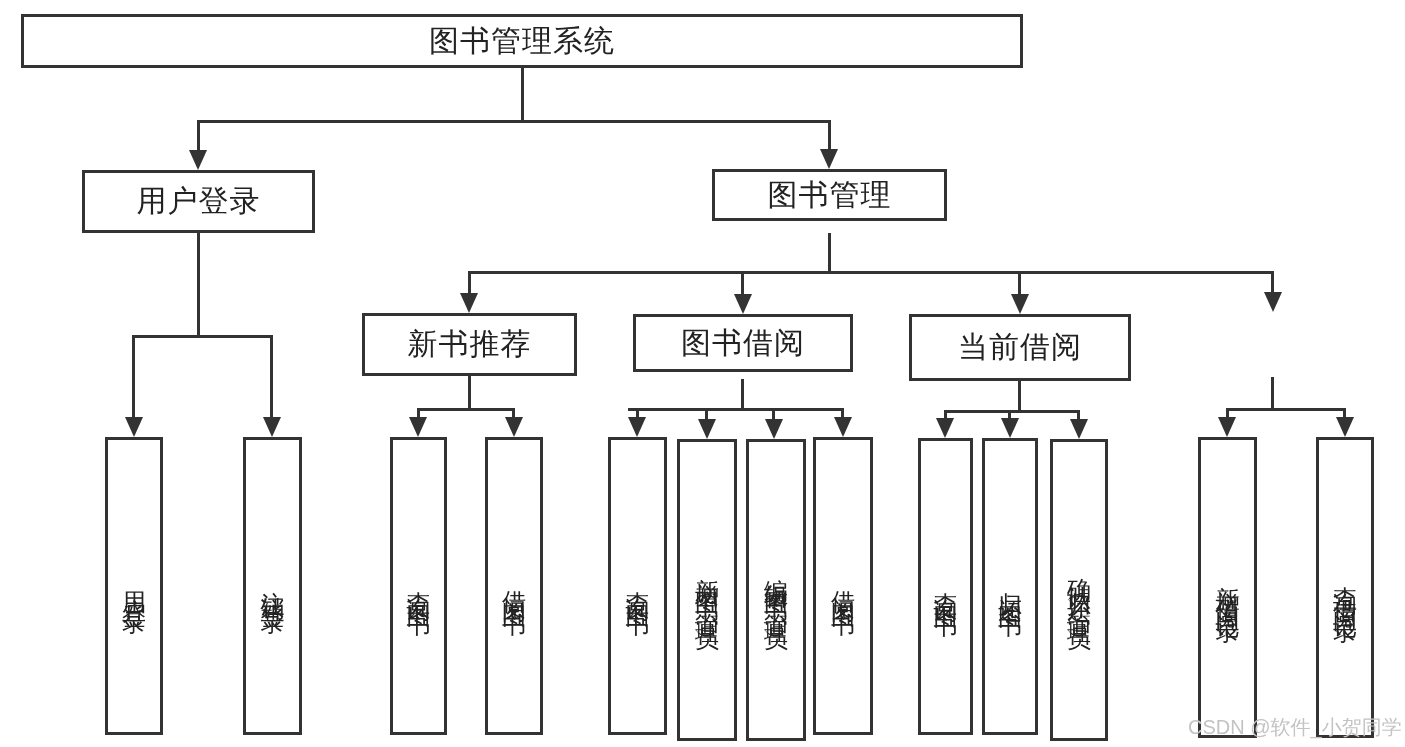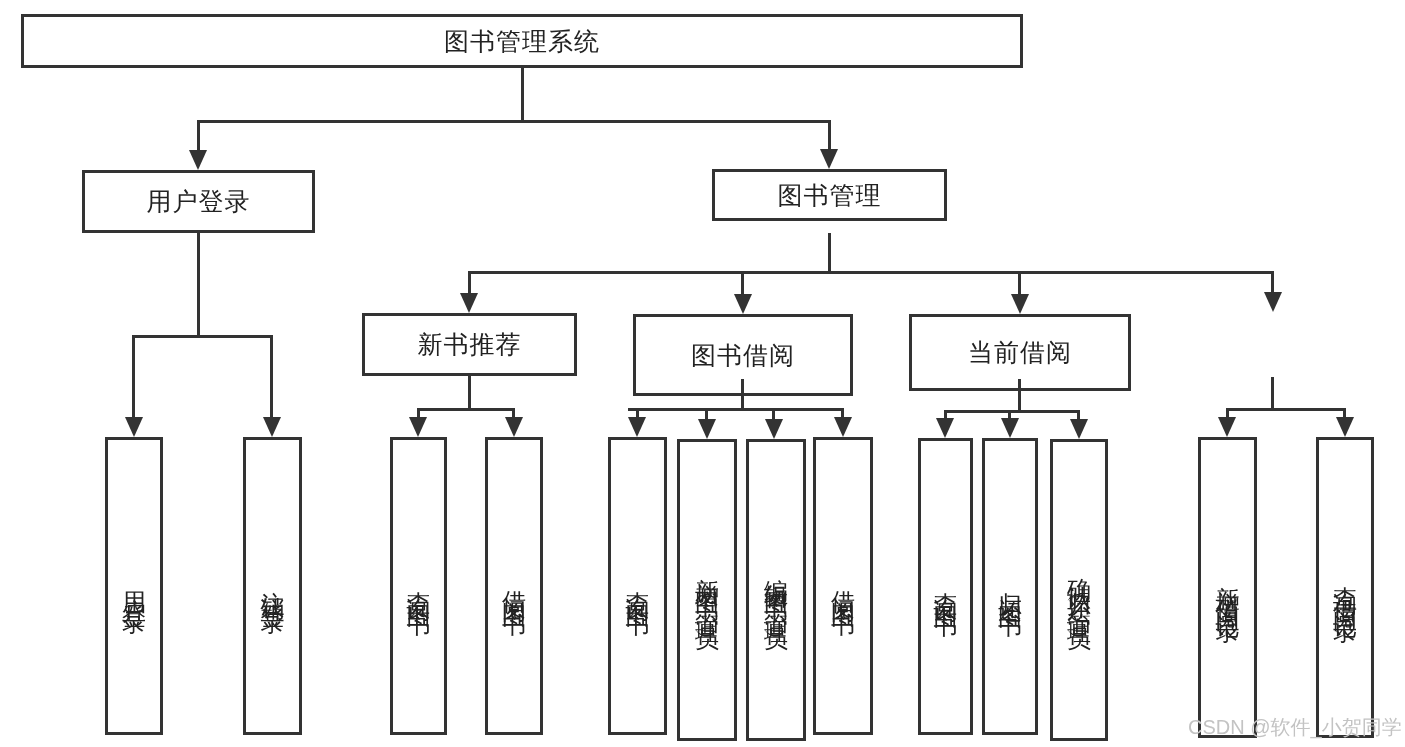--- a/index.html
+++ b/index.html
@@ -11,21 +11,21 @@
   html,body{margin:0;padding:0;background:#ffffff;}
   body{font-family:"Liberation Sans","DejaVu Sans",sans-serif;}
   #canvas{
     position:relative;width:1405px;height:747px;background:var(--box-bg);
     overflow:hidden;color:var(--text);
   }
   .box{
     position:absolute;box-sizing:border-box;border:3px solid var(--line);
     background:var(--box-bg);display:flex;align-items:center;justify-content:center;
   }
-  .hbox{font-size:25px;letter-spacing:1px;font-family:Liberation Mono, monospace;}
+  .hbox{font-size:30px;letter-spacing:1px;font-family:Liberation Mono, monospace;}
   .vbox{font-size:24px;}
   .vbox .vtext{
     writing-mode:vertical-rl;text-orientation:mixed;letter-spacing:7px;line-height:1;
   }
   .vline{position:absolute;width:3px;background:var(--line);}
   .hline{position:absolute;height:3px;background:var(--line);}
   .arrow{
     position:absolute;width:0;height:0;
     border-left:9px solid transparent;border-right:9px solid transparent;
     border-top:20px solid var(--line);
@@ -72,24 +72,24 @@
   <div class="vline" style="left:741px;top:271px;height:23px;"></div>
   <div class="arrow" style="left:734px;top:294px;"></div>
   <div class="vline" style="left:1018px;top:271px;height:23px;"></div>
   <div class="arrow" style="left:1011px;top:294px;"></div>
   <div class="vline" style="left:1271px;top:271px;height:21px;"></div>
   <div class="arrow" style="left:1264px;top:292px;"></div>
 
   <div class="box hbox" style="left:362px;top:313px;width:215px;height:63px;">
     <span>新书推荐</span>
   </div>
-  <div class="box hbox" style="left:633px;top:314px;width:220px;height:82px;">
+  <div class="box hbox" style="left:633px;top:314px;width:220px;height:58px;">
     <span>图书借阅</span>
   </div>
-  <div class="box hbox" style="left:909px;top:314px;width:222px;height:77px;">
+  <div class="box hbox" style="left:909px;top:314px;width:222px;height:67px;">
     <span>当前借阅</span>
   </div>
 
   <div class="vline" style="left:468px;top:376px;height:35px;"></div>
   <div class="hline" style="left:417px;top:408px;width:98px;"></div>
   <div class="vline" style="left:417px;top:408px;height:9px;"></div>
   <div class="arrow" style="left:409px;top:417px;"></div>
   <div class="vline" style="left:512px;top:408px;height:9px;"></div>
   <div class="arrow" style="left:505px;top:417px;"></div>
 

